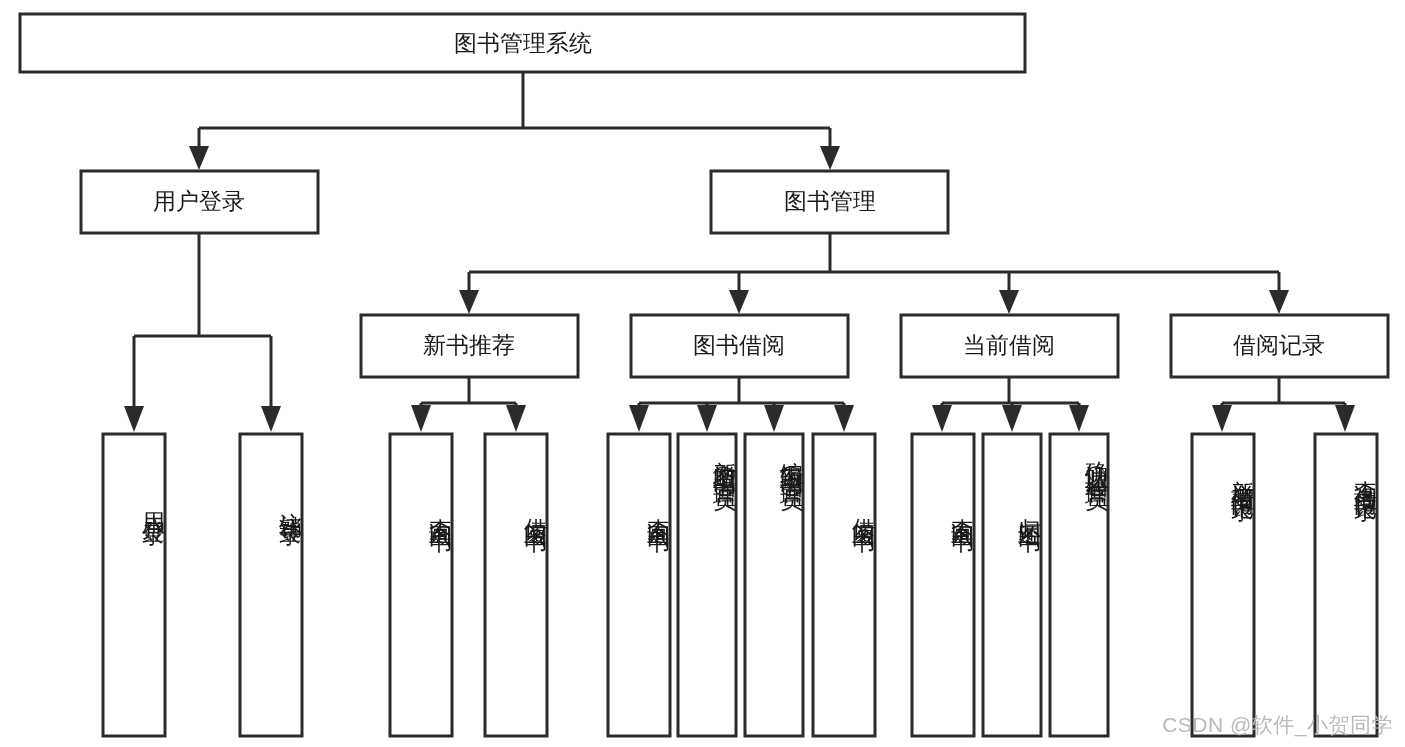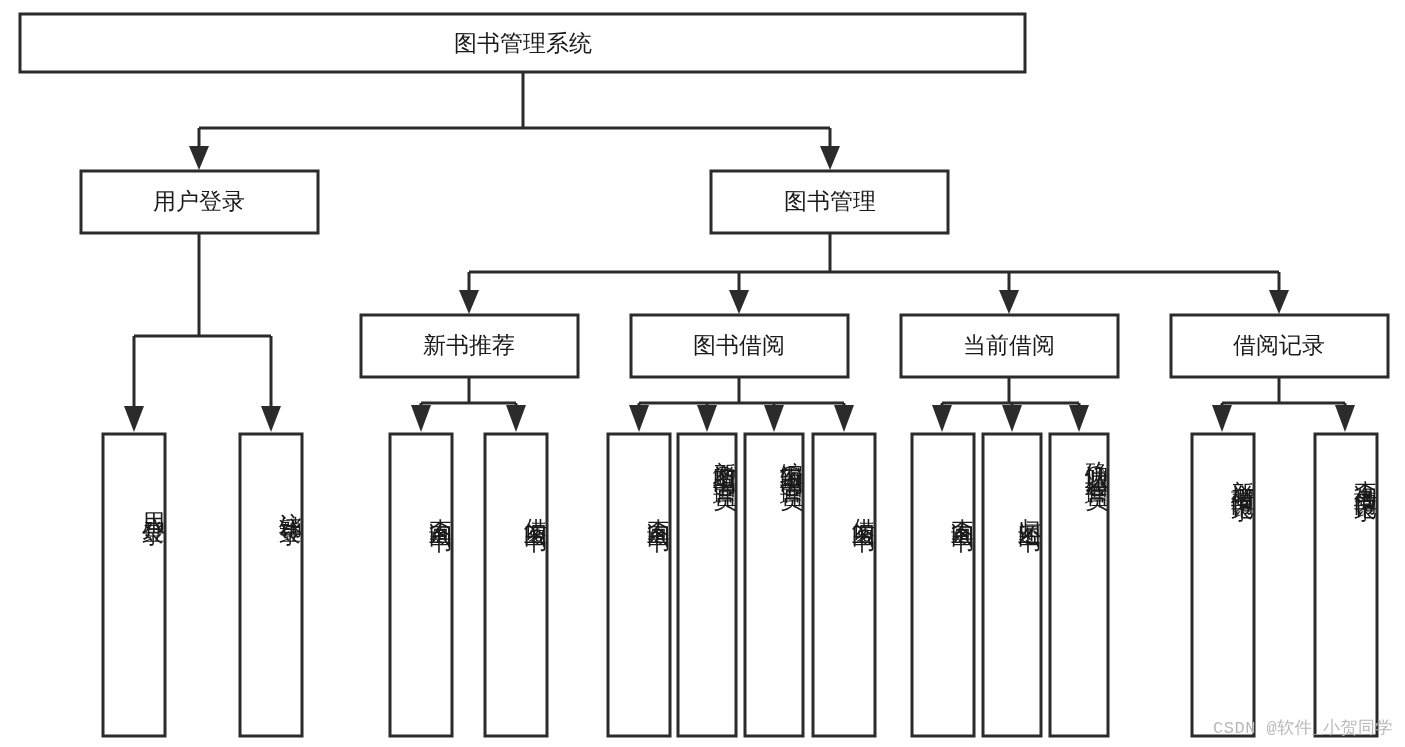--- a/index.html
+++ b/index.html
@@ -59,22 +59,22 @@
     color: #1a1a1a;
     letter-spacing: 4px;
     white-space: nowrap;
     text-align: center;
     pointer-events: none;
   }
   #watermark {
     position: absolute;
     right: 12px;
     bottom: 8px;
-    font-family: Liberation Mono, monospace;
-    font-size: 17px;
+    font-family: Liberation Sans, sans-serif;
+    font-size: 21px;
     color: #b9b9b9;
     letter-spacing: 0.5px;
     white-space: nowrap;
   }
 </style>
 </head>
 <body>
 
 <div id="diagram-root">
 

